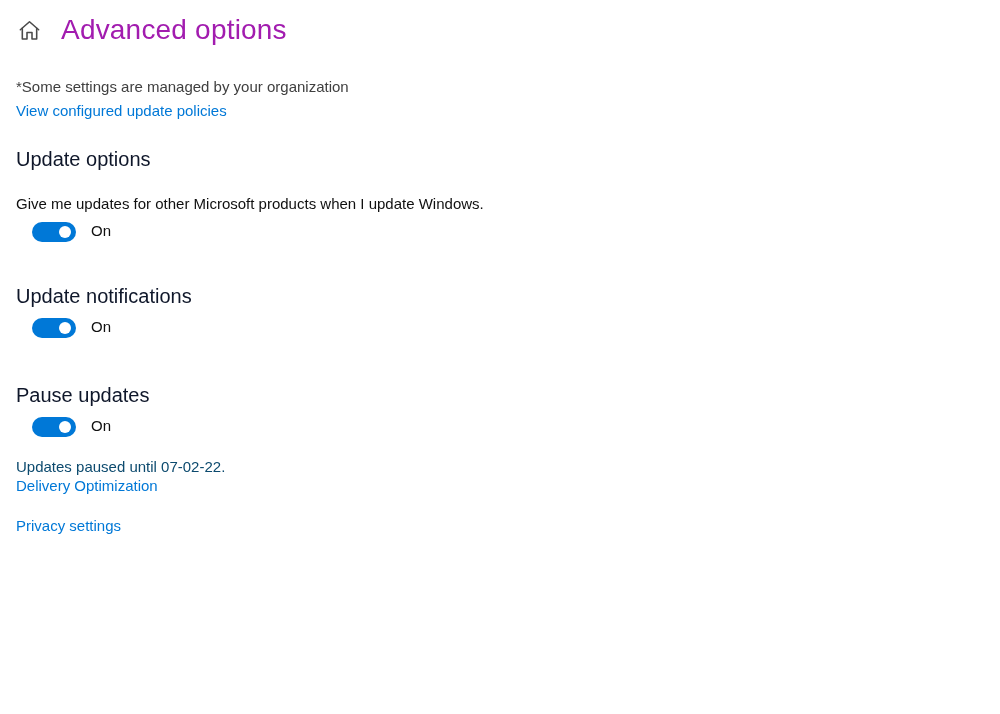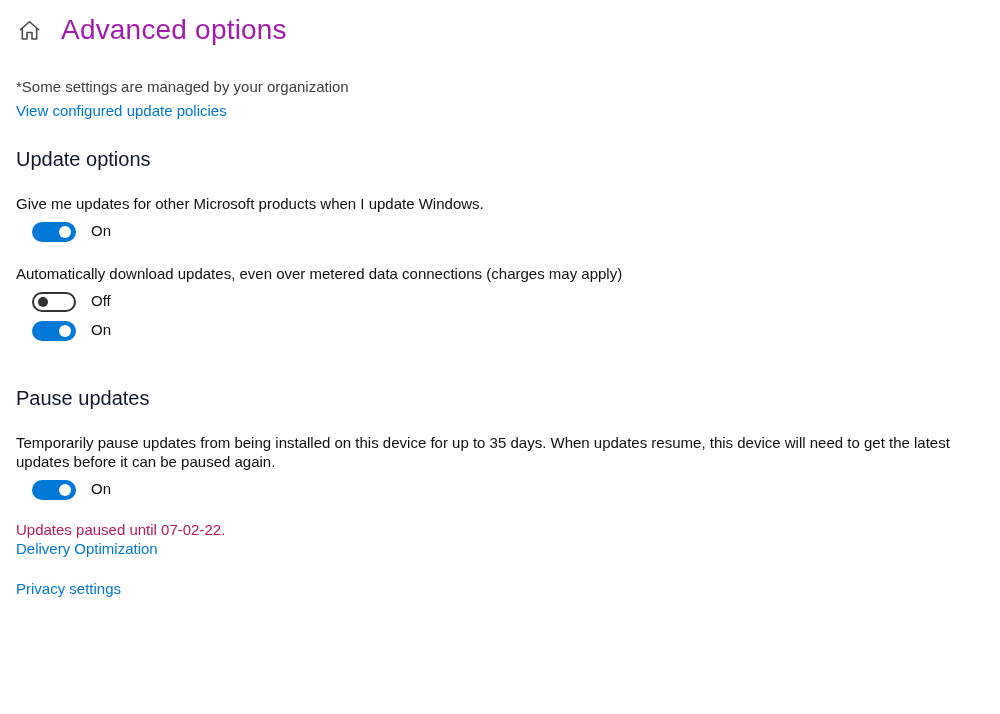--- a/index.html
+++ b/index.html
@@ -111,21 +111,21 @@
     background: #333333;
   }
   .toggle-state {
     font-size: 15px;
     color: #101010;
   }
   .status-text {
     margin-top: 20px;
     font-size: 15px;
     line-height: 19px;
-    color: #be185d;
+    color: #0c4a6e;
   }
   .footer-link-1 { }
   .footer-link-2 { margin-top: 21px; }
   .footer-links .link { display: block; }
 </style>
 </head>
 <body>
 
 <div class="page">
 
@@ -153,50 +153,41 @@
     <div>
       <div class="setting-desc">Give me updates for other Microsoft products when I update Windows.</div>
       <div class="toggle-row">
         <div class="toggle on" role="switch" aria-checked="true">
           <div class="knob"></div>
         </div>
         <span class="toggle-state">On</span>
       </div>
     </div>
 
-    <div>
-      <div class="setting-desc">Automatically download updates, even over metered data connections (charges may apply)</div>
-      <div class="toggle-row">
-        <div class="toggle off" role="switch" aria-checked="false">
-          <div class="knob"></div>
-        </div>
-        <span class="toggle-state">Off</span>
-      </div>
-    </div>
   </div>
 
   
   <div>
+    <h2 class="section-title sec-2">Update notifications</h2>
 
     <div>
       <div class="toggle-row">
         <div class="toggle on" role="switch" aria-checked="true">
           <div class="knob"></div>
         </div>
         <span class="toggle-state">On</span>
       </div>
     </div>
   </div>
 
   
   <div>
     <h2 class="section-title sec-3">Pause updates</h2>
 
     <div>
-      <div class="setting-desc">Temporarily pause updates from being installed on this device for up to 35 days. When updates resume, this device will need to get the latest updates before it can be paused again.</div>
       <div class="toggle-row">
         <div class="toggle on" role="switch" aria-checked="true">
           <div class="knob"></div>
         </div>
         <span class="toggle-state">On</span>
       </div>
       <div class="status-text">Updates paused until 07-02-22.</div>
     </div>
   </div>
 

